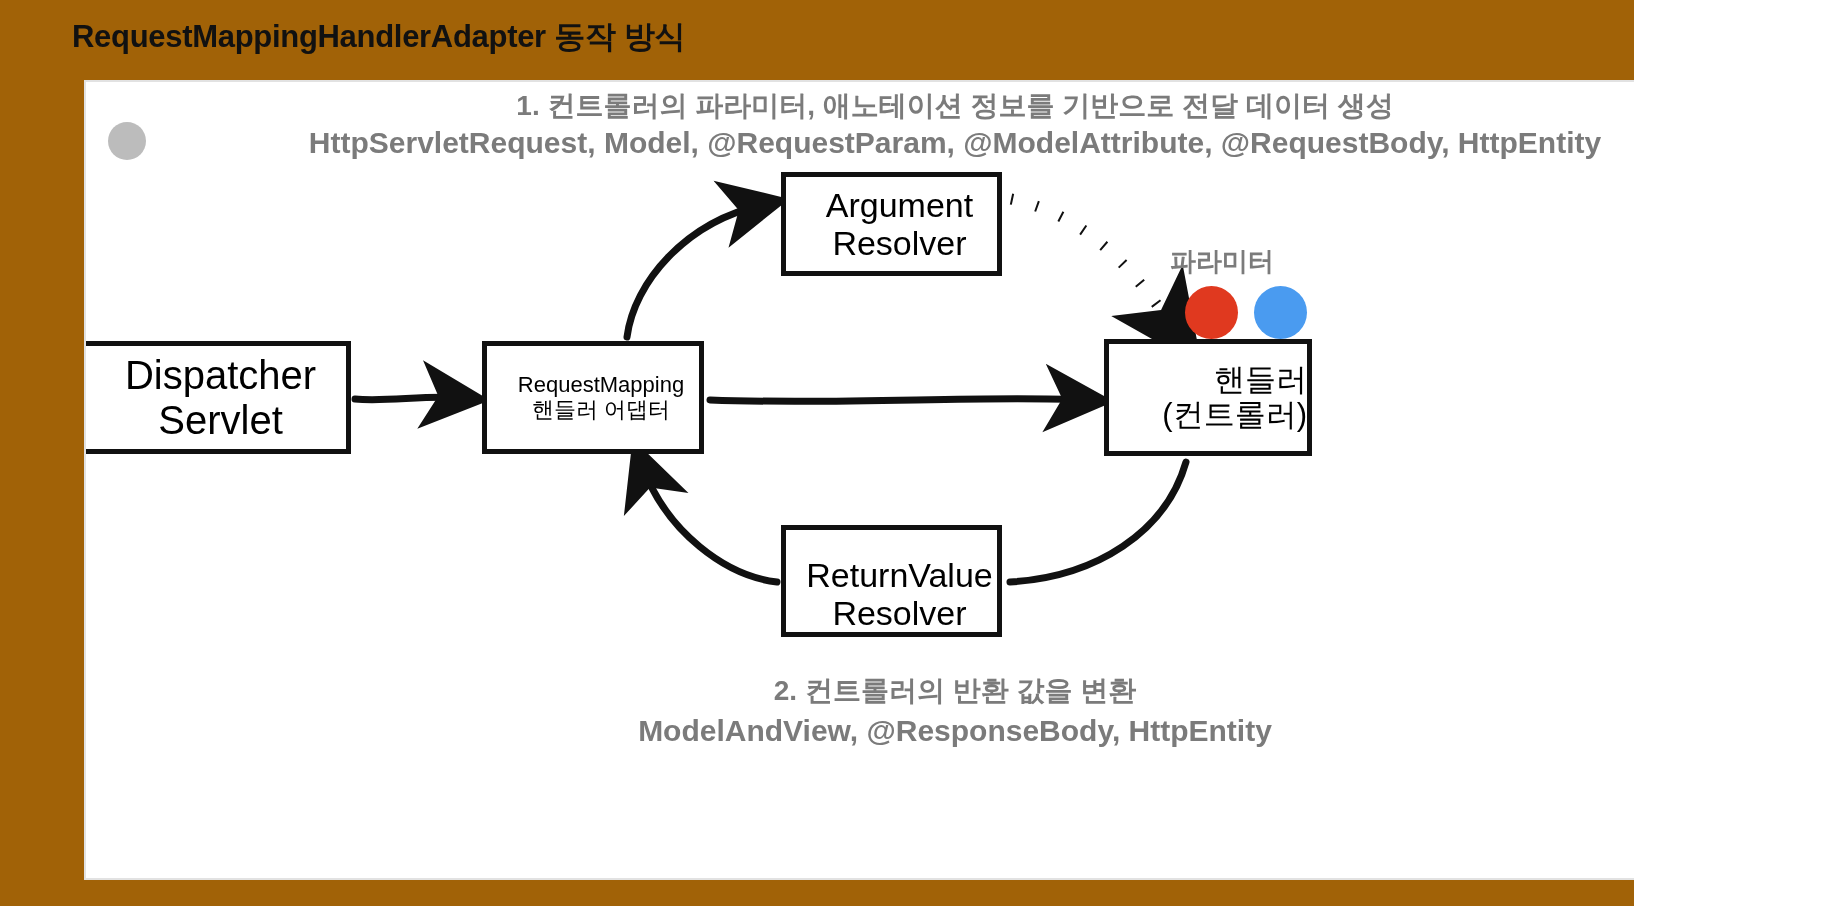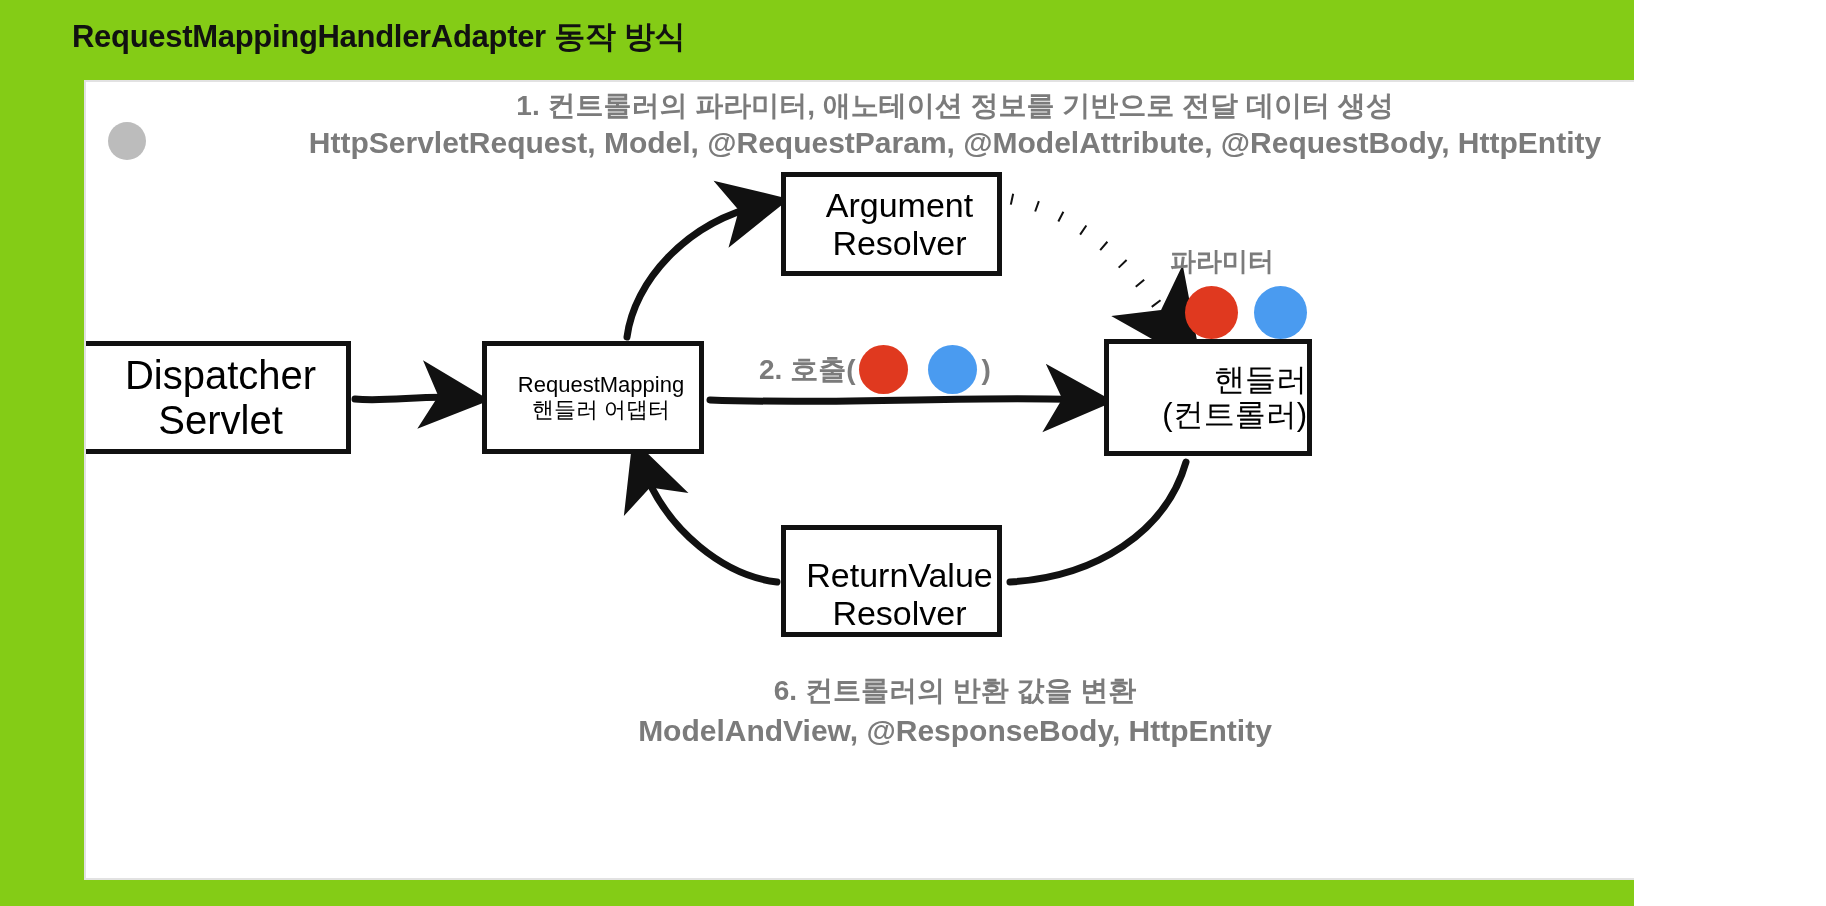--- a/index.html
+++ b/index.html
@@ -5,21 +5,21 @@
   * { box-sizing: border-box; }
   html, body {
     margin: 0; padding: 0;
     background: #ffffff;
     font-family: "Liberation Sans", sans-serif;
   }
   #page {
     position: relative;
     width: 1634px;
     height: 906px;
-    background: #84cc16;
+    background: #a16207;
     overflow: hidden;
   }
 
   
   #page-title {
     position: absolute;
     left: 72px;
     top: 16px;
     font-size: 31px;
     font-weight: bold;
@@ -197,32 +197,26 @@
 
       <path d="M1100,380 C1080,450 1010,495 924,500" fill="none" stroke="#111111" stroke-width="7" stroke-linecap="round"></path>
 
       <path d="M691,500 C640,494 580,450 556,383" fill="none" stroke="#111111" stroke-width="7" stroke-linecap="round" marker-end="url(#ah)"></path>
     </svg>
 
     <div class="annotation" id="anno-top-1">1. 컨트롤러의 파라미터, 애노테이션 정보를 기반으로 전달 데이터 생성</div>
 
     <div class="annotation" id="anno-top-2">HttpServletRequest, Model, @RequestParam, @ModelAttribute, @RequestBody, HttpEntity</div>
 
-    <div class="annotation" id="anno-bottom-1">6. 컨트롤러의 반환 값을 변환</div>
+    <div class="annotation" id="anno-bottom-1">2. 컨트롤러의 반환 값을 변환</div>
 
     <div class="annotation" id="anno-bottom-2">ModelAndView, @ResponseBody, HttpEntity</div>
 
     <div class="annotation" id="anno-param-label">파라미터</div>
 
-    <div id="call-label-group">
-      <span class="call-text">2. 호출(</span>
-      <span class="dot" id="call-dot-red"></span>
-      <span class="dot" id="call-dot-blue"></span>
-      <span class="call-text" id="call-paren-close">)</span>
-    </div>
 
     <div class="param-dot" id="param-dot-red"></div>
     <div class="param-dot" id="param-dot-blue"></div>
 
     <div class="node-box" id="box-dispatcher">
       <span class="ln">Dispatcher</span>
       <span class="ln">Servlet</span>
     </div>
 
     <div class="node-box" id="box-rmha">

